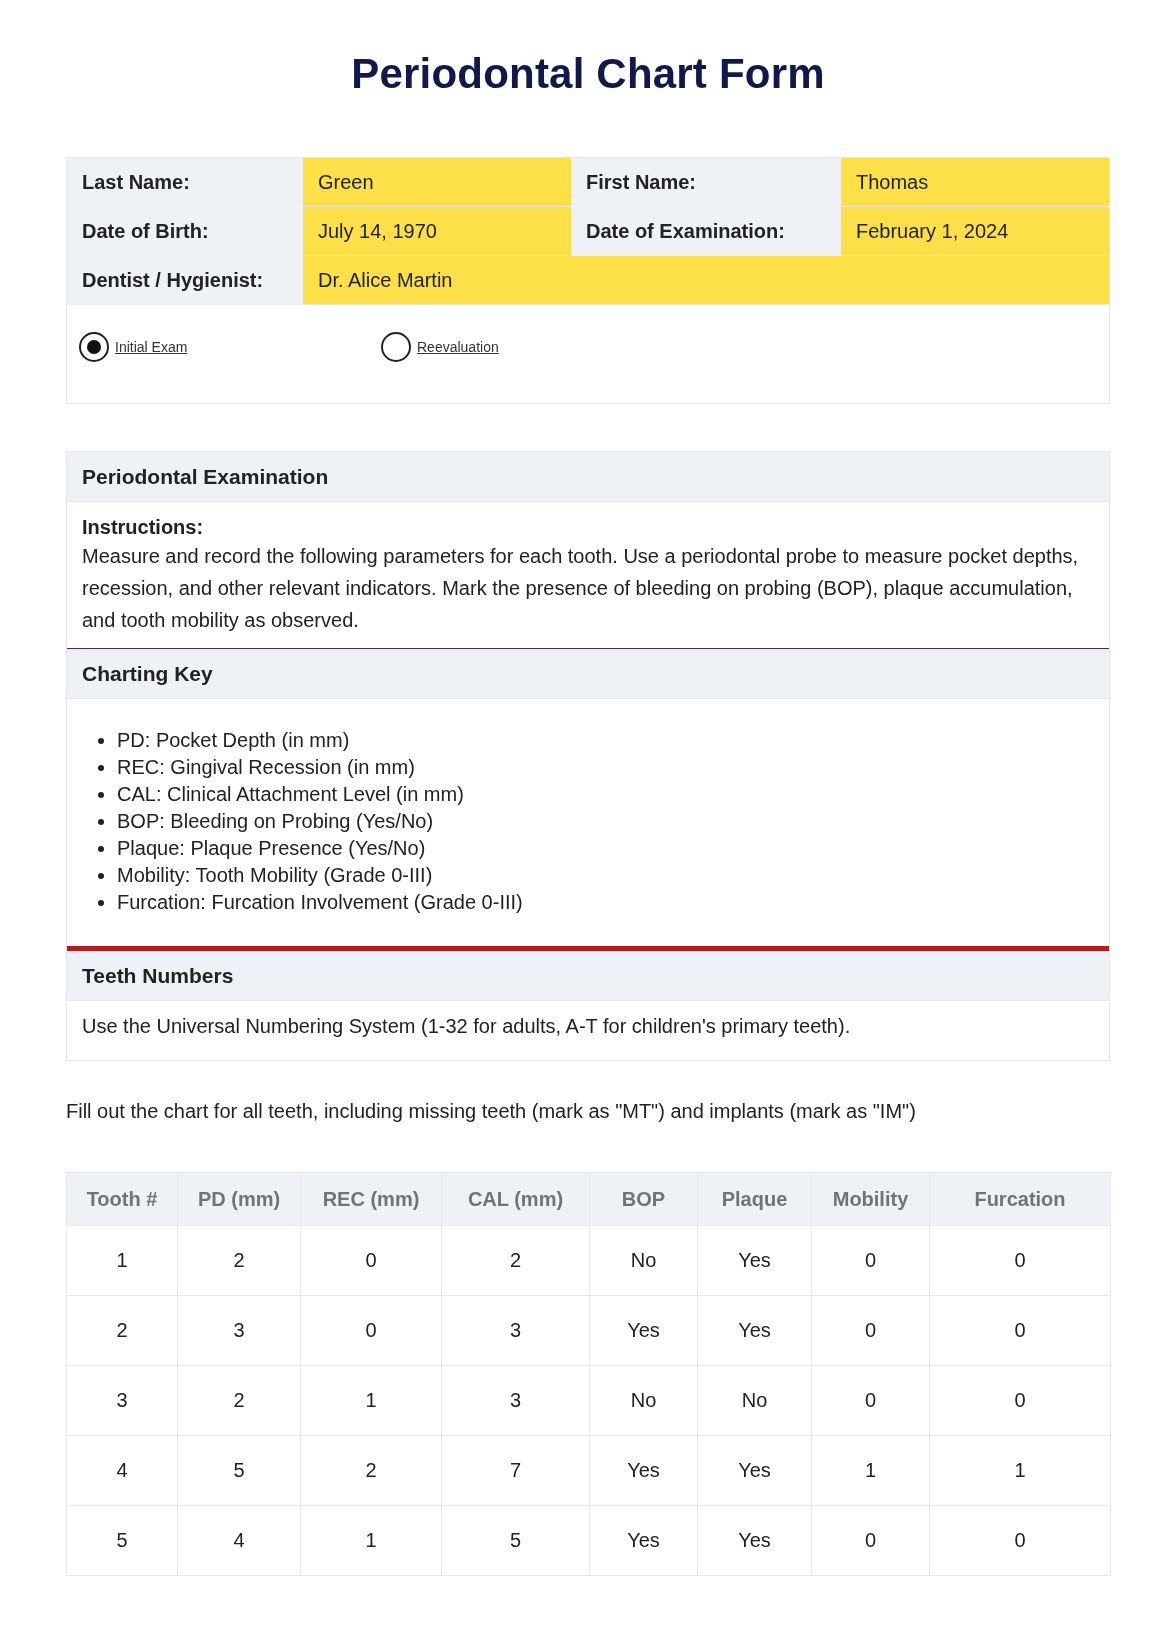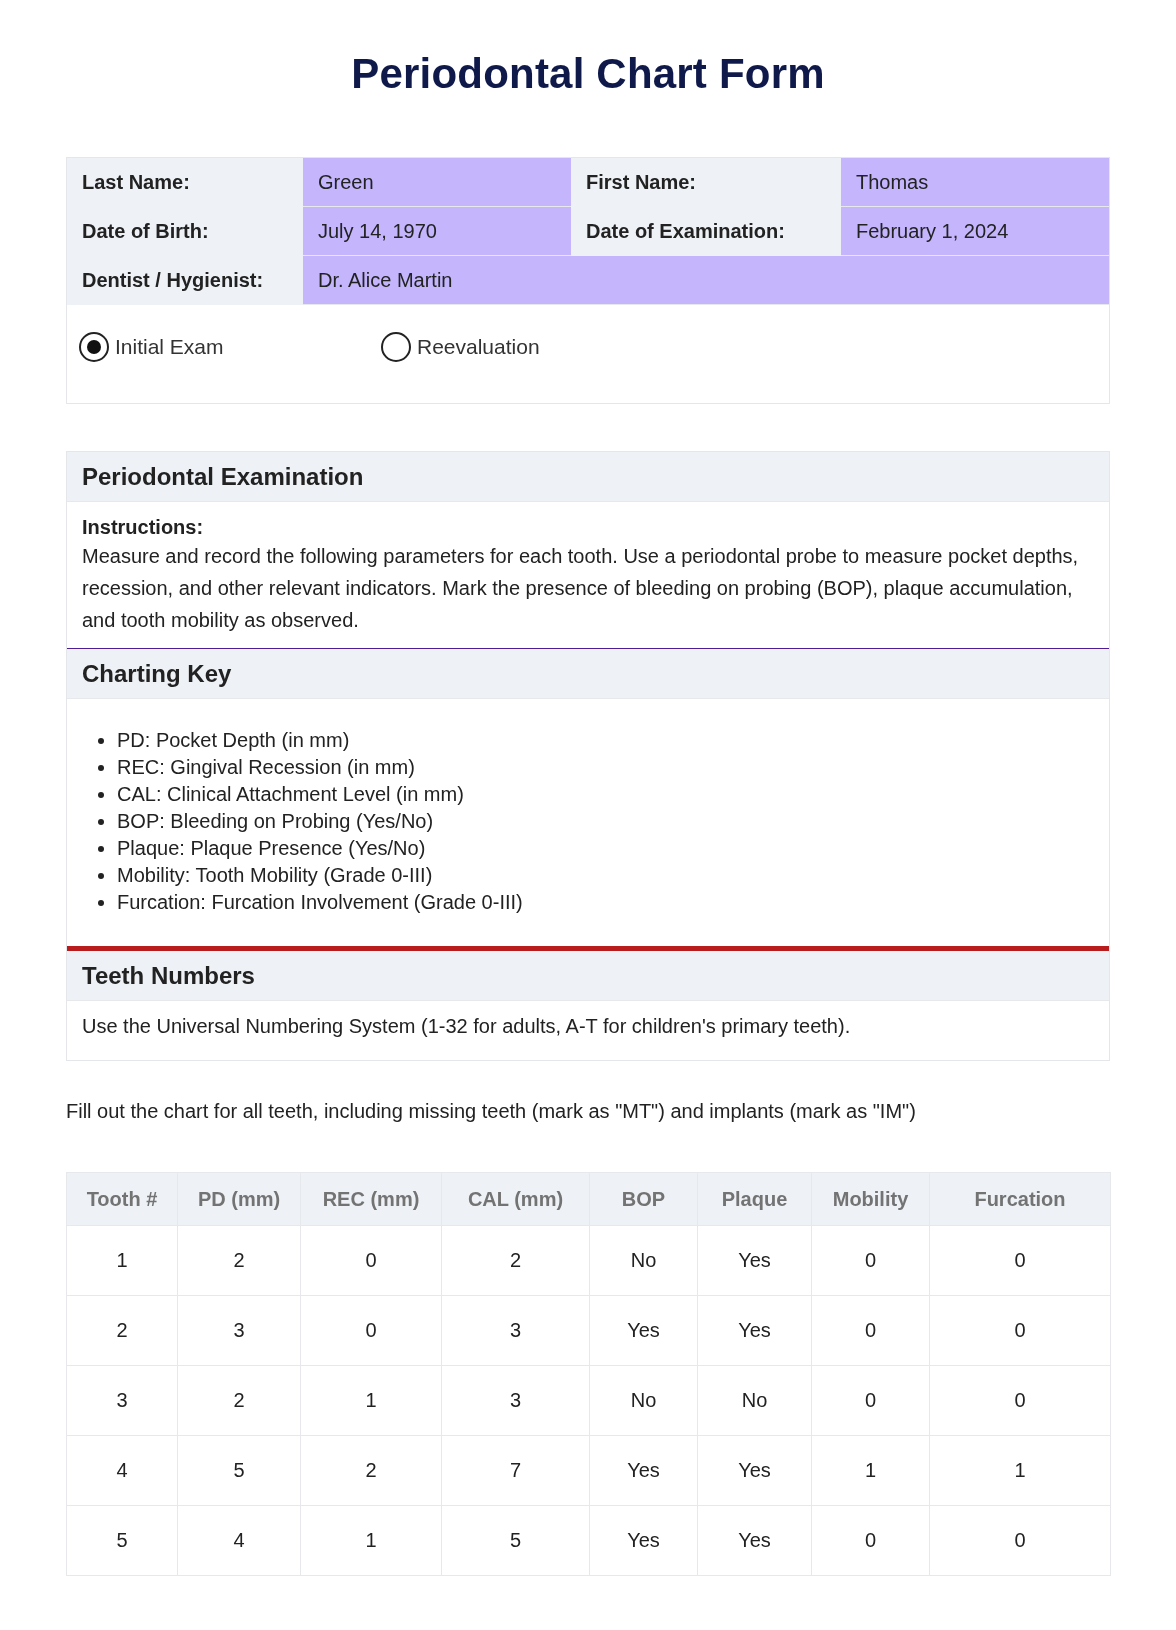--- a/index.html
+++ b/index.html
@@ -14,34 +14,34 @@
   }
   .box {
     position: absolute; left: 66px; width: 1044px;
     border: 1px solid #e4e6e9; background: #fff; box-sizing: border-box;
   }
   
   #info { top: 157px; height: 247px; }
   .info-grid { display: grid; grid-template-columns: 236px 268px 270px 268px; }
   .cell { height: 49px; box-sizing: border-box; padding-left: 15px; display: flex; align-items: center; font-size: 20px; }
   .lbl { background: #eef2f6; font-weight: bold; color: #222; }
-  .val { background: #c4b5fd; border-bottom: 1px solid #e6e8eb; color: #222; }
+  .val { background: #fde047; border-bottom: 1px solid #e6e8eb; color: #222; }
   .val.wide { grid-column: span 3; }
   .radios { position: relative; height: 98px; }
-  .radio { position: absolute; top: 27px; display: flex; align-items: center; font-size: 21px; color: #333; cursor: pointer; }
+  .radio { position: absolute; top: 27px; display: flex; align-items: center; font-size: 14px; color: #333; cursor: pointer; text-decoration: underline; }
   .radio .circle {
     width: 30px; height: 30px; border: 2px solid #222; border-radius: 50%;
     box-sizing: border-box; display: flex; align-items: center; justify-content: center; margin-right: 6px;
   }
   .radio .dot { width: 14px; height: 14px; border-radius: 50%; background: #111; }
   
   #exam { top: 451px; height: 610px; }
   .sec-head {
     background: #eef2f6; height: 50px; box-sizing: border-box; padding-left: 15px;
-    display: flex; align-items: center; font-weight: bold; font-size: 24px; color: #222;
+    display: flex; align-items: center; font-weight: bold; font-size: 21px; color: #222;
     border-bottom: 1px solid #e6e8eb;
   }
   .sec-body { padding: 12px 15px 12px 15px; font-size: 20px; line-height: 32px; color: #222; border-bottom: 1px solid #4c1d95; }
   .sec-body .inst-title { font-weight: bold; line-height: 26px; }
   .key-body { padding: 28px 15px 30px 15px; border-bottom: 5px solid #b91c1c; }
   .key-body ul { margin: 0; padding-left: 35px; font-size: 20px; line-height: 27px; color: #222; }
   .key-body li { padding-left: 0; }
   .teeth-body { padding: 0 15px; height: 50px; display: flex; align-items: center; font-size: 20px; color: #222; }
   .note {
     position: absolute; top: 1100px; left: 66px; font-size: 20px; color: #222;

